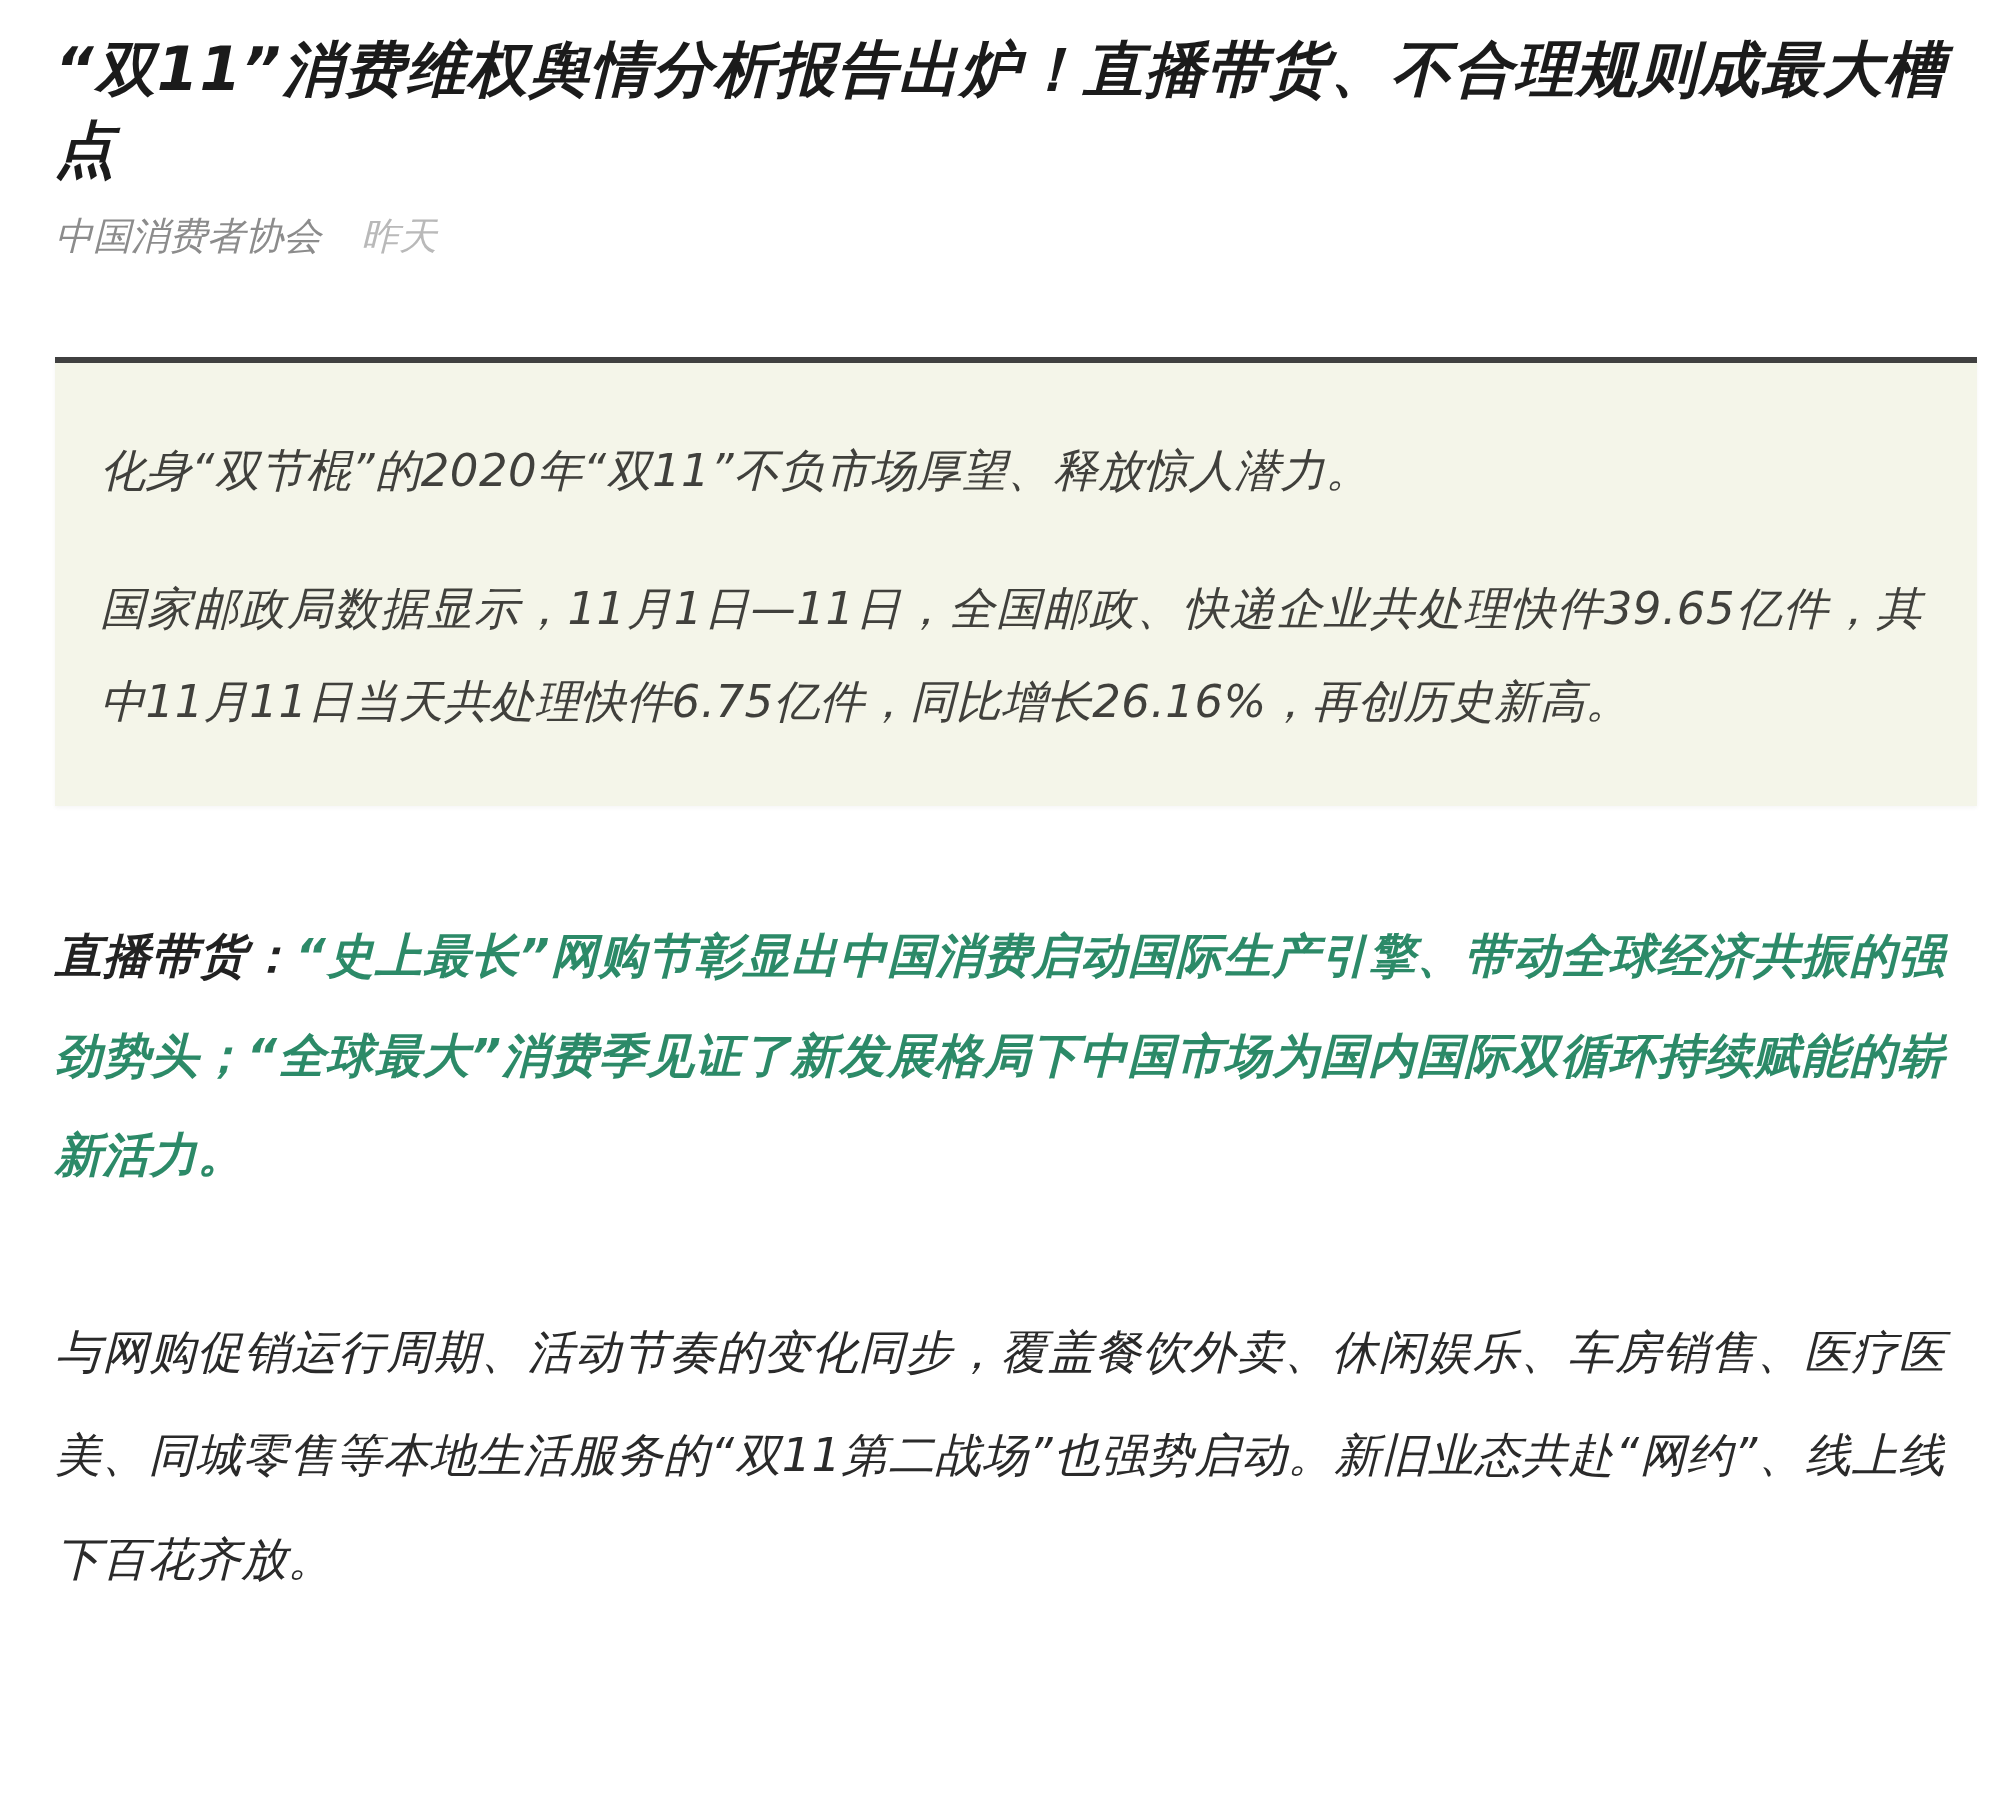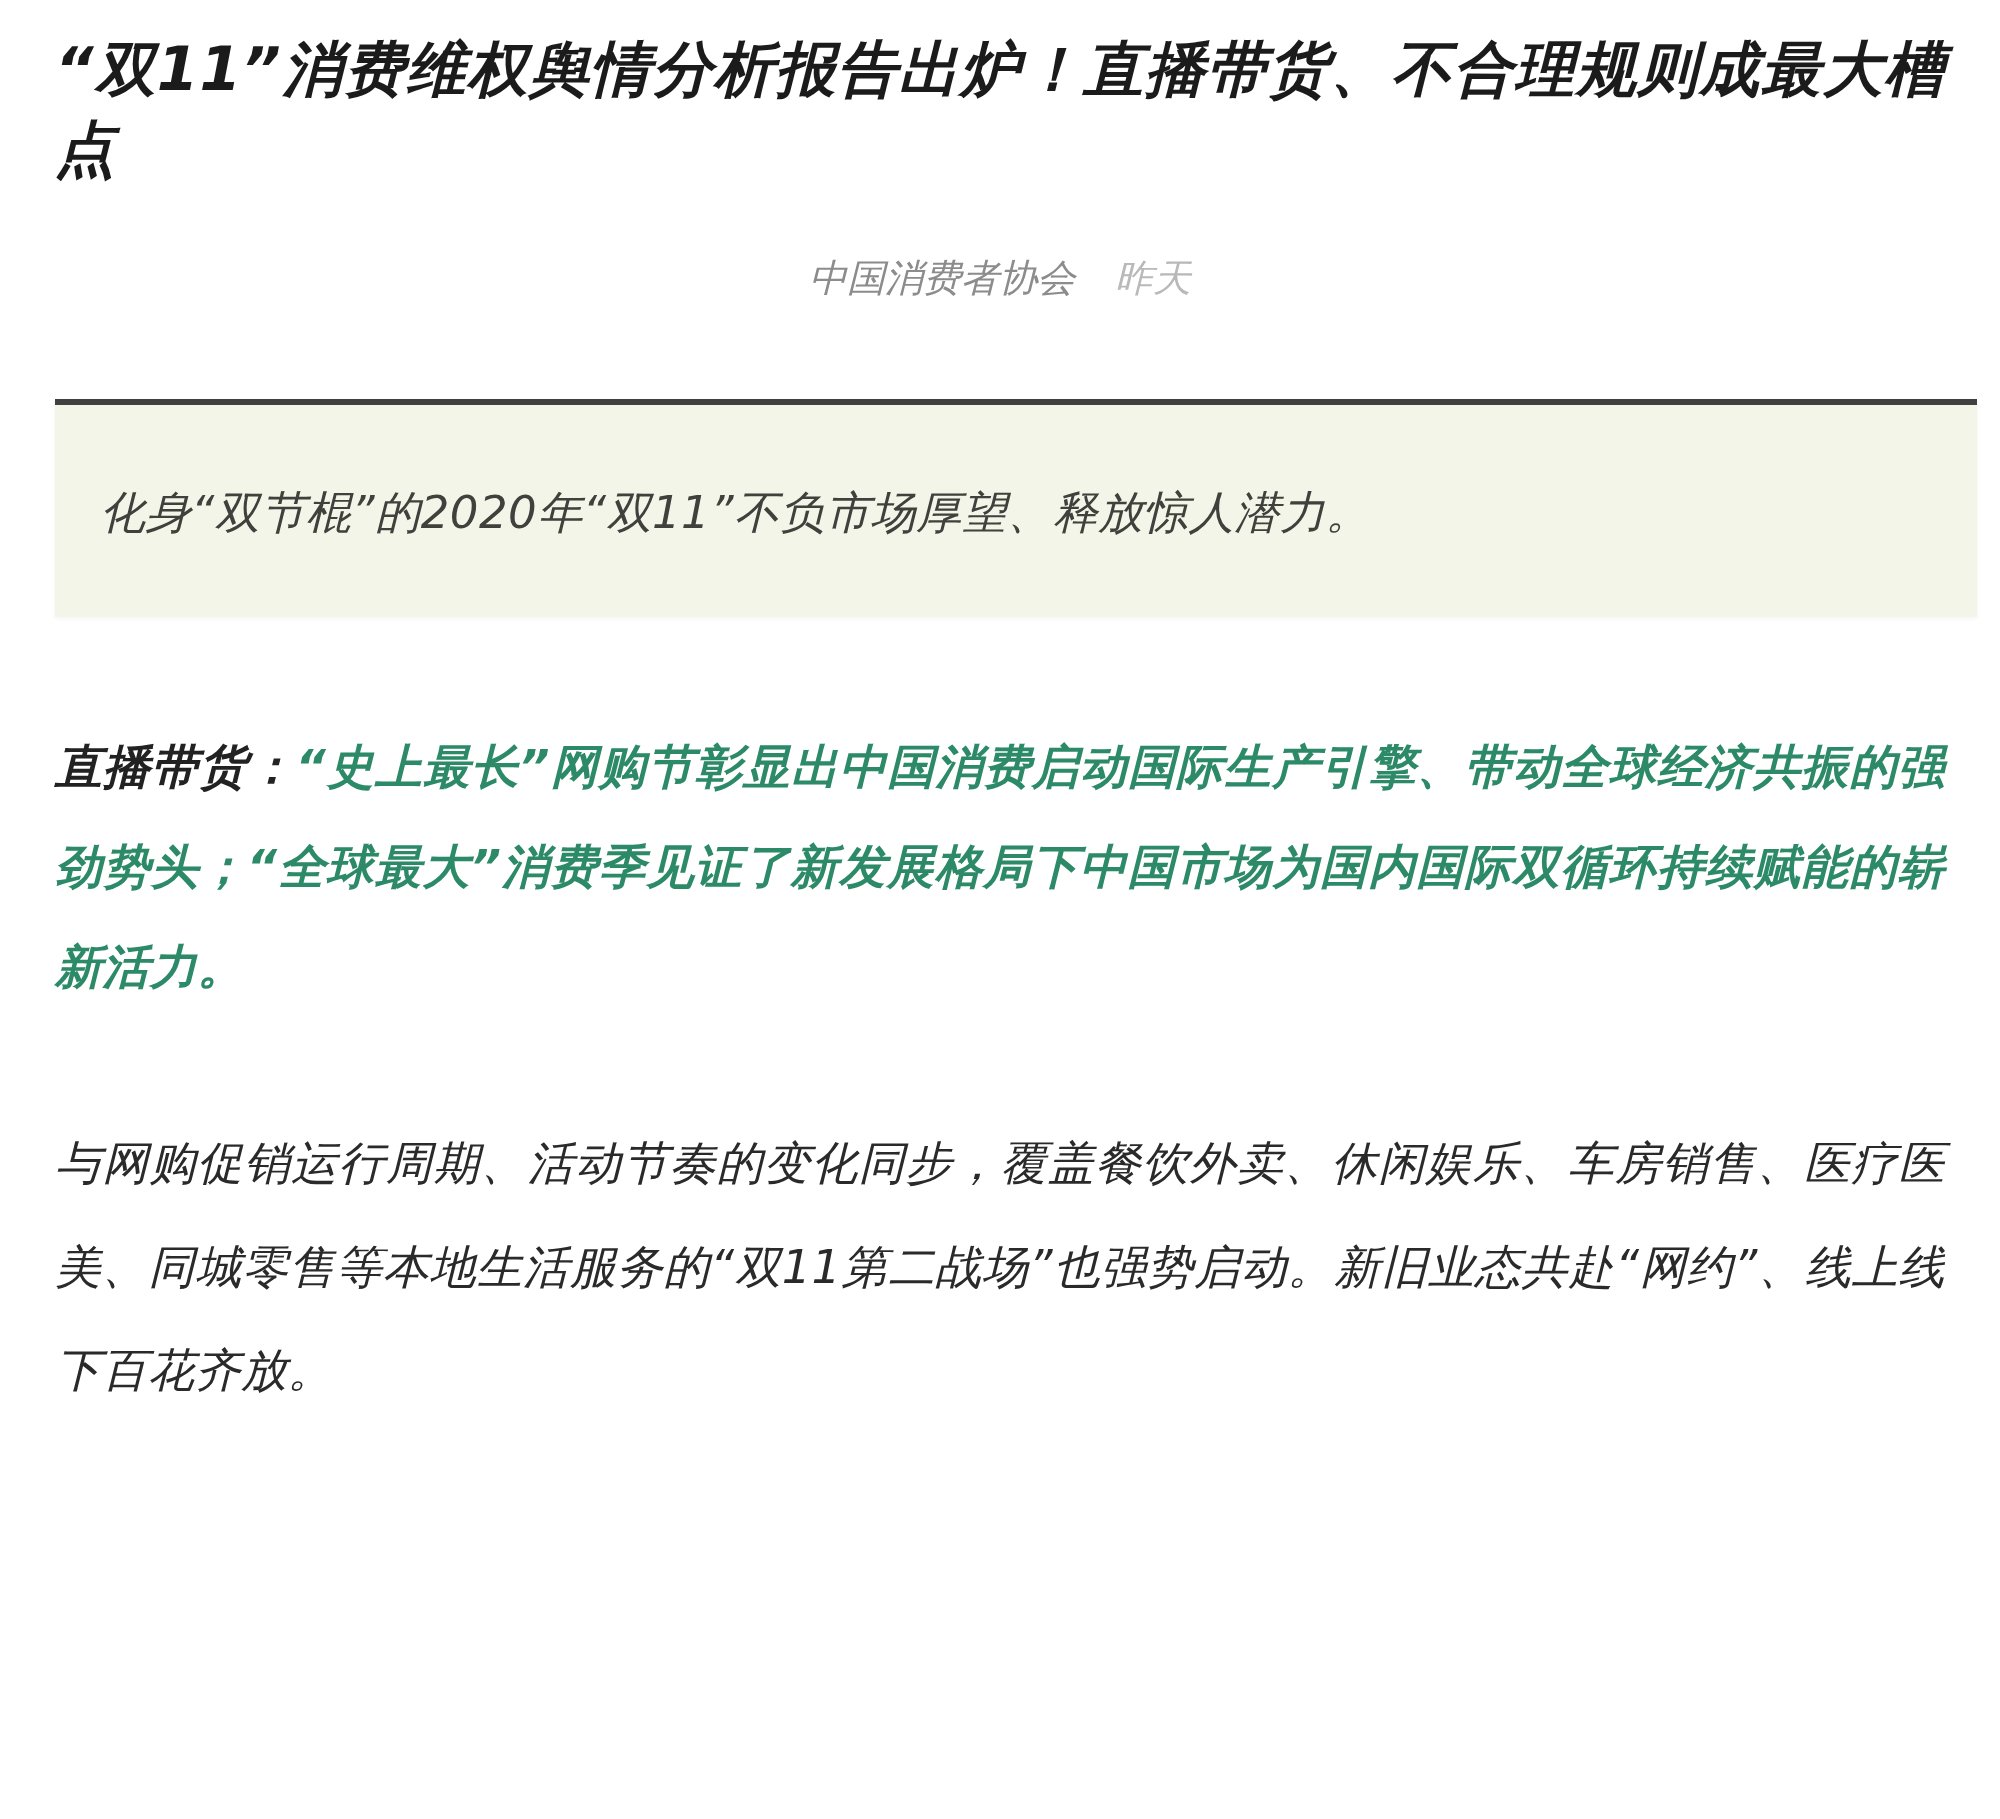--- a/index.html
+++ b/index.html
@@ -20,24 +20,23 @@
   }
   .title {
     font-size: 60px;
     font-weight: bold;
     color: #1b1b1b;
     line-height: 1.33;
     letter-spacing: 1px;
     text-align: justify;
   }
   .byline {
-    margin-top: 66px;
+    margin-top: 24px;
     font-size: 38px;
     line-height: 1.2;
-    text-align: center;
   }
   .byline .author {
     color: #8c8c8c;
     margin-right: 28px;
     cursor: pointer;
   }
   .byline .time {
     color: #b9b9b9;
   }
   .quote-block {
@@ -85,19 +84,20 @@
 
   <h1 class="title">“双11”消费维权舆情分析报告出炉！直播带货、不合理规则成最大槽点</h1>
 
   <div class="byline">
     <span class="author">中国消费者协会</span>
     <span class="time">昨天</span>
   </div>
 
   <div class="quote-block">
     <p>化身“双节棍”的2020年“双11”不负市场厚望、释放惊人潜力。</p>
+    <p>国家邮政局数据显示，11月1日—11日，全国邮政、快递企业共处理快件39.65亿件，其中11月11日当天共处理快件6.75亿件，同比增长26.16%，再创历史新高。</p>
   </div>
 
   <p class="highlight-para"><span class="highlight-label">直播带货：</span><span class="highlight-text">“史上最长”网购节彰显出中国消费启动国际生产引擎、带动全球经济共振的强劲势头；“全球最大”消费季见证了新发展格局下中国市场为国内国际双循环持续赋能的崭新活力。</span></p>
 
   <p class="body-para">与网购促销运行周期、活动节奏的变化同步，覆盖餐饮外卖、休闲娱乐、车房销售、医疗医美、同城零售等本地生活服务的“双11第二战场”也强势启动。新旧业态共赴“网约”、线上线下百花齐放。</p>
 
 </div>
 
 </body></html>

